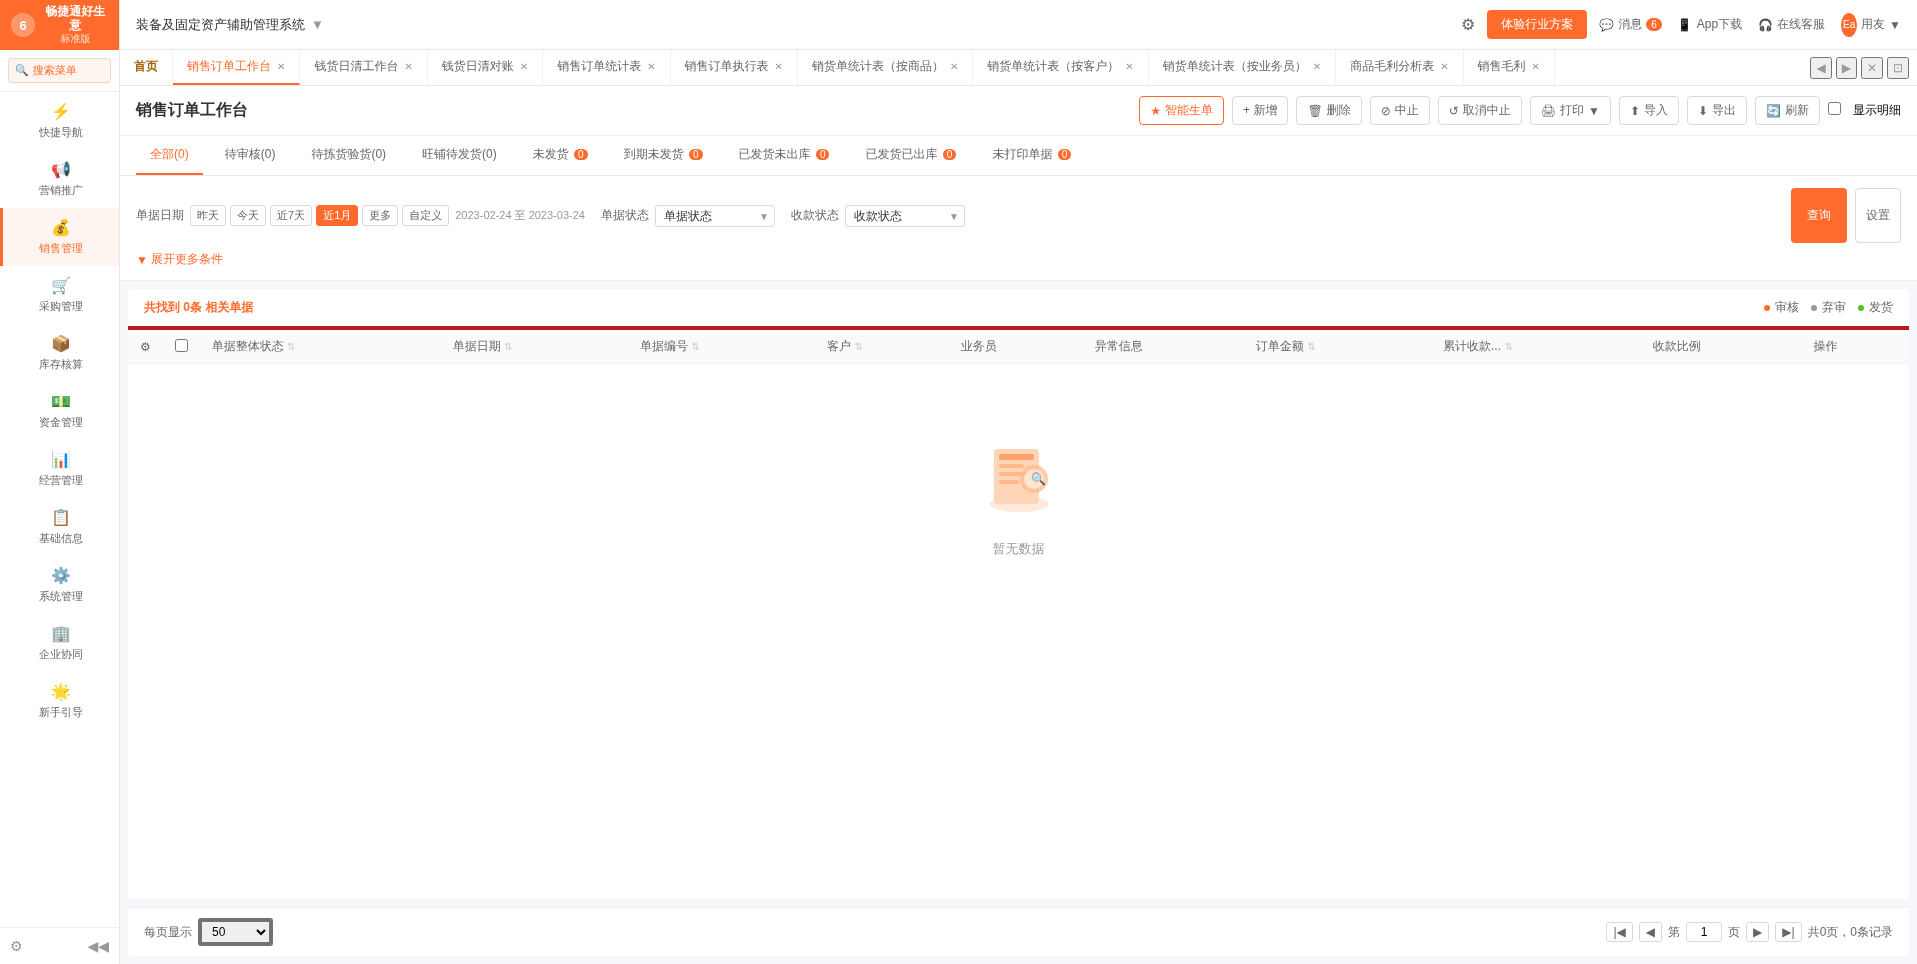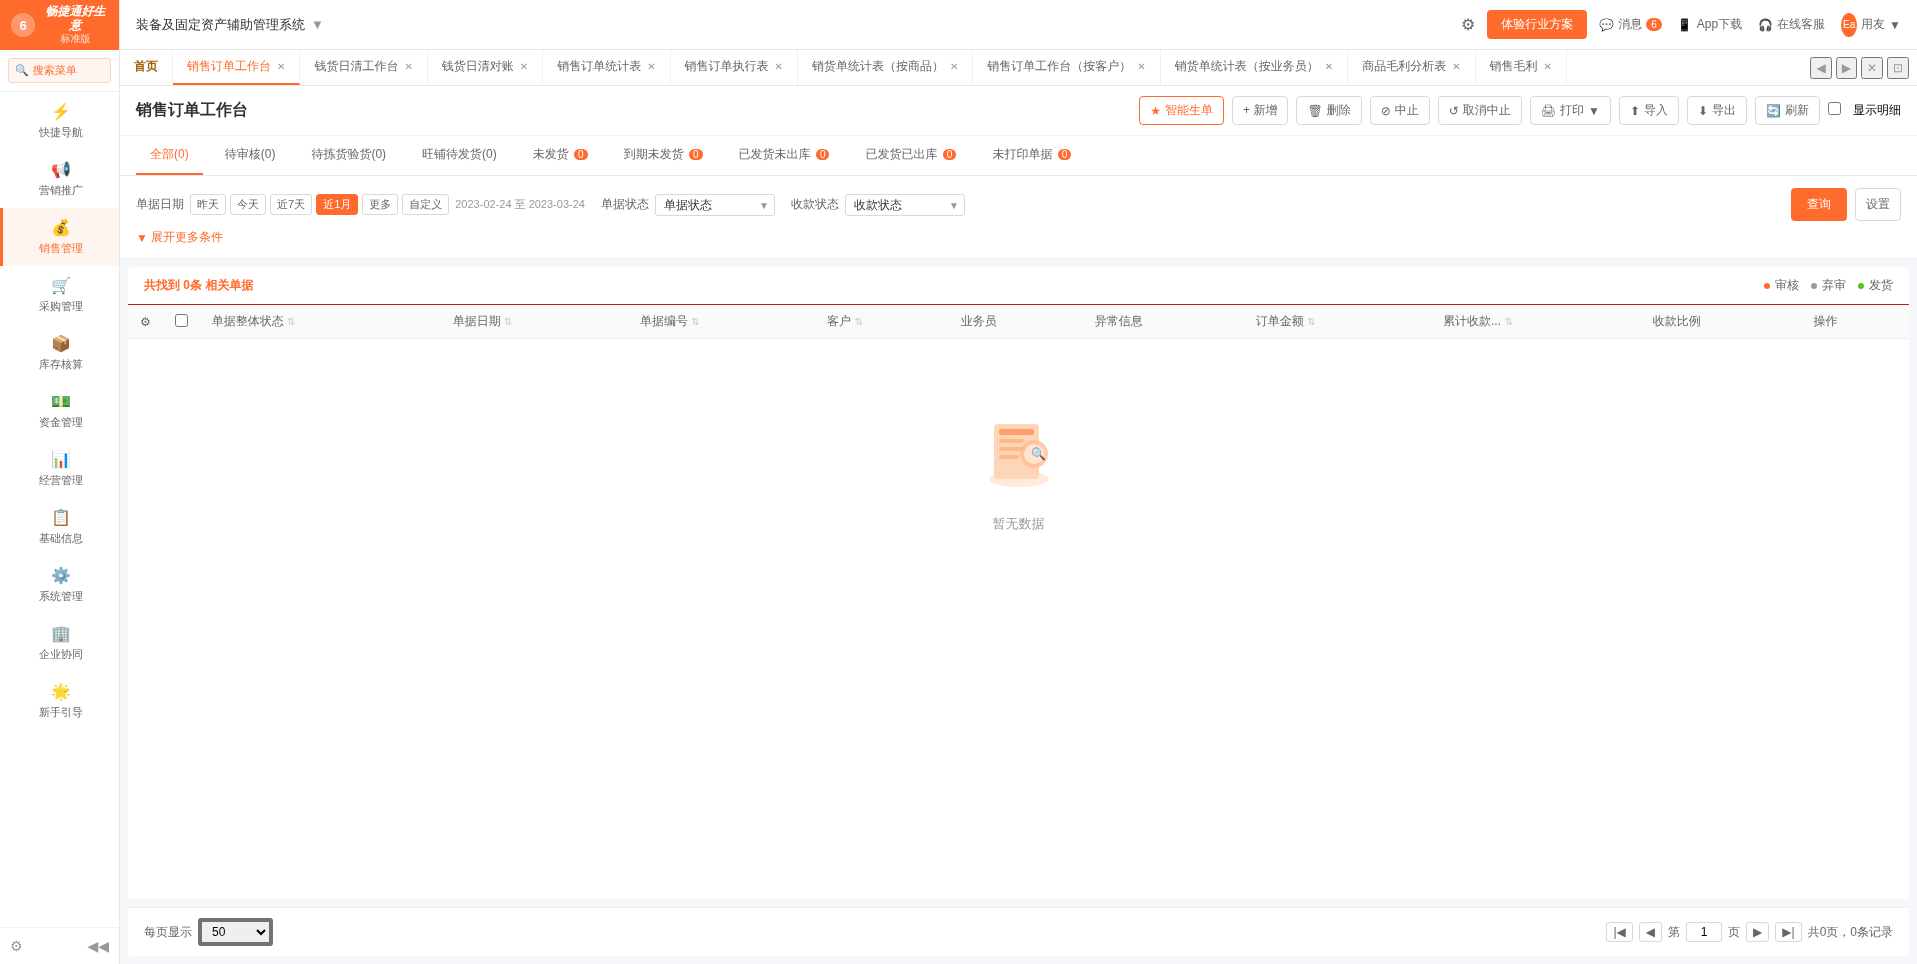--- a/index.html
+++ b/index.html
@@ -2,21 +2,21 @@
 <html><head>
   <meta charset="utf-8">
   <style>
     * { box-sizing: border-box; margin: 0; padding: 0; }
     body { font-family: 'Microsoft YaHei', Arial, sans-serif; font-size: 12px; background: #f5f5f5; display: flex; height: 964px; overflow: hidden; }
 
     
     .sidebar { width: 120px; background: #fff; display: flex; flex-direction: column; border-right: 1px solid #e8e8e8; flex-shrink: 0; }
     .sidebar-logo { background: #ff6b2d; color: white; padding: 10px; text-align: center; height: 50px; display: flex; align-items: center; justify-content: center; gap: 6px; }
     .sidebar-logo-icon { width: 28px; height: 28px; }
-    .sidebar-logo-text { font-size: 12px; font-weight: bold; color: white; line-height: 1.2; font-style: italic; }
+    .sidebar-logo-text { font-size: 12px; font-weight: bold; color: white; line-height: 1.2; }
     .sidebar-logo-sub { font-size: 10px; color: rgba(255,255,255,0.8); }
     .sidebar-search { padding: 8px; border-bottom: 1px solid #f0f0f0; }
     .sidebar-search-btn { width: 100%; background: #fff5f0; border: 1px solid #ffd4b8; border-radius: 3px; padding: 4px 6px; color: #ff6b2d; font-size: 11px; cursor: pointer; display: flex; align-items: center; gap: 4px; }
     .sidebar-nav-item { padding: 10px 8px; display: flex; flex-direction: column; align-items: center; cursor: pointer; color: #666; font-size: 11px; gap: 4px; border-left: 3px solid transparent; }
     .sidebar-nav-item.active { background: #fff5f0; color: #ff6b2d; border-left: 3px solid #ff6b2d; }
     .sidebar-nav-item .nav-icon { font-size: 16px; }
     .sidebar-bottom { margin-top: auto; padding: 10px; display: flex; justify-content: space-between; border-top: 1px solid #f0f0f0; }
     .sidebar-bottom-btn { color: #999; cursor: pointer; font-size: 14px; }
 
     
@@ -64,26 +64,26 @@
     .filter-item { display: flex; align-items: center; gap: 6px; }
     .filter-label { color: #666; white-space: nowrap; }
     .filter-date-btns { display: flex; gap: 4px; align-items: center; }
     .date-btn { padding: 2px 6px; border: 1px solid #d9d9d9; border-radius: 3px; cursor: pointer; color: #666; font-size: 11px; background: white; }
     .date-btn.active { background: #ff6b2d; color: white; border-color: #ff6b2d; }
     .date-range { color: #999; font-size: 11px; }
     .filter-select { border: 1px solid #d9d9d9; border-radius: 3px; padding: 3px 24px 3px 8px; font-size: 12px; color: #333; background: white; cursor: pointer; appearance: none; min-width: 120px; }
     .filter-select-wrap { position: relative; display: inline-block; }
     .filter-select-wrap::after { content: '▼'; position: absolute; right: 6px; top: 50%; transform: translateY(-50%); color: #999; font-size: 10px; pointer-events: none; }
     .expand-btn { color: #ff6b2d; cursor: pointer; font-size: 12px; display: flex; align-items: center; gap: 3px; }
-    .btn-query { background: #ff6b2d; border: none; color: white; border-radius: 4px; padding: 8px 16px; font-size: 12px; cursor: pointer; }
+    .btn-query { background: #ff6b2d; border: none; color: white; border-radius: 4px; padding: 19px 16px; font-size: 12px; cursor: pointer; }
     .btn-set { background: white; border: 1px solid #d9d9d9; color: #666; border-radius: 4px; padding: 5px 10px; font-size: 12px; cursor: pointer; font-family: Liberation Mono, monospace; }
 
     
     .table-area { flex: 1; background: #fff; margin: 8px; border-radius: 4px; overflow: hidden; display: flex; flex-direction: column; }
-    .table-toolbar { padding: 10px 16px; display: flex; align-items: flex-end; justify-content: space-between; border-bottom: 1px solid #b91c1c; }
+    .table-toolbar { padding: 10px 16px; display: flex; align-items: flex-end; justify-content: space-between; border-bottom: 4px solid #b91c1c; }
     .table-count { color: #666; font-size: 12px; }
     .table-count span { color: #ff6b2d; font-weight: bold; }
     .table-toolbar-right { display: flex; gap: 12px; }
     .toolbar-action { color: #666; cursor: pointer; font-size: 12px; display: flex; align-items: center; gap: 3px; }
     .toolbar-action .dot { width: 6px; height: 6px; border-radius: 50%; display: inline-block; margin-right: 2px; }
     .dot-orange { background: #ff6b2d; }
     .dot-gray { background: #999; }
     .dot-green { background: #52c41a; }
 
     .data-table { width: 100%; border-collapse: collapse; font-size: 12px; }
@@ -238,21 +238,21 @@
     </div>
     <div class="tab-item">
       <span>销售订单执行表</span>
       <span class="tab-close">✕</span>
     </div>
     <div class="tab-item">
       <span>销货单统计表（按商品）</span>
       <span class="tab-close">✕</span>
     </div>
     <div class="tab-item">
-      <span>销售订单工作台（按客户）</span>
+      <span>销货单统计表（按客户）</span>
       <span class="tab-close">✕</span>
     </div>
     <div class="tab-item">
       <span>销货单统计表（按业务员）</span>
       <span class="tab-close">✕</span>
     </div>
     <div class="tab-item">
       <span>商品毛利分析表</span>
       <span class="tab-close">✕</span>
     </div>

